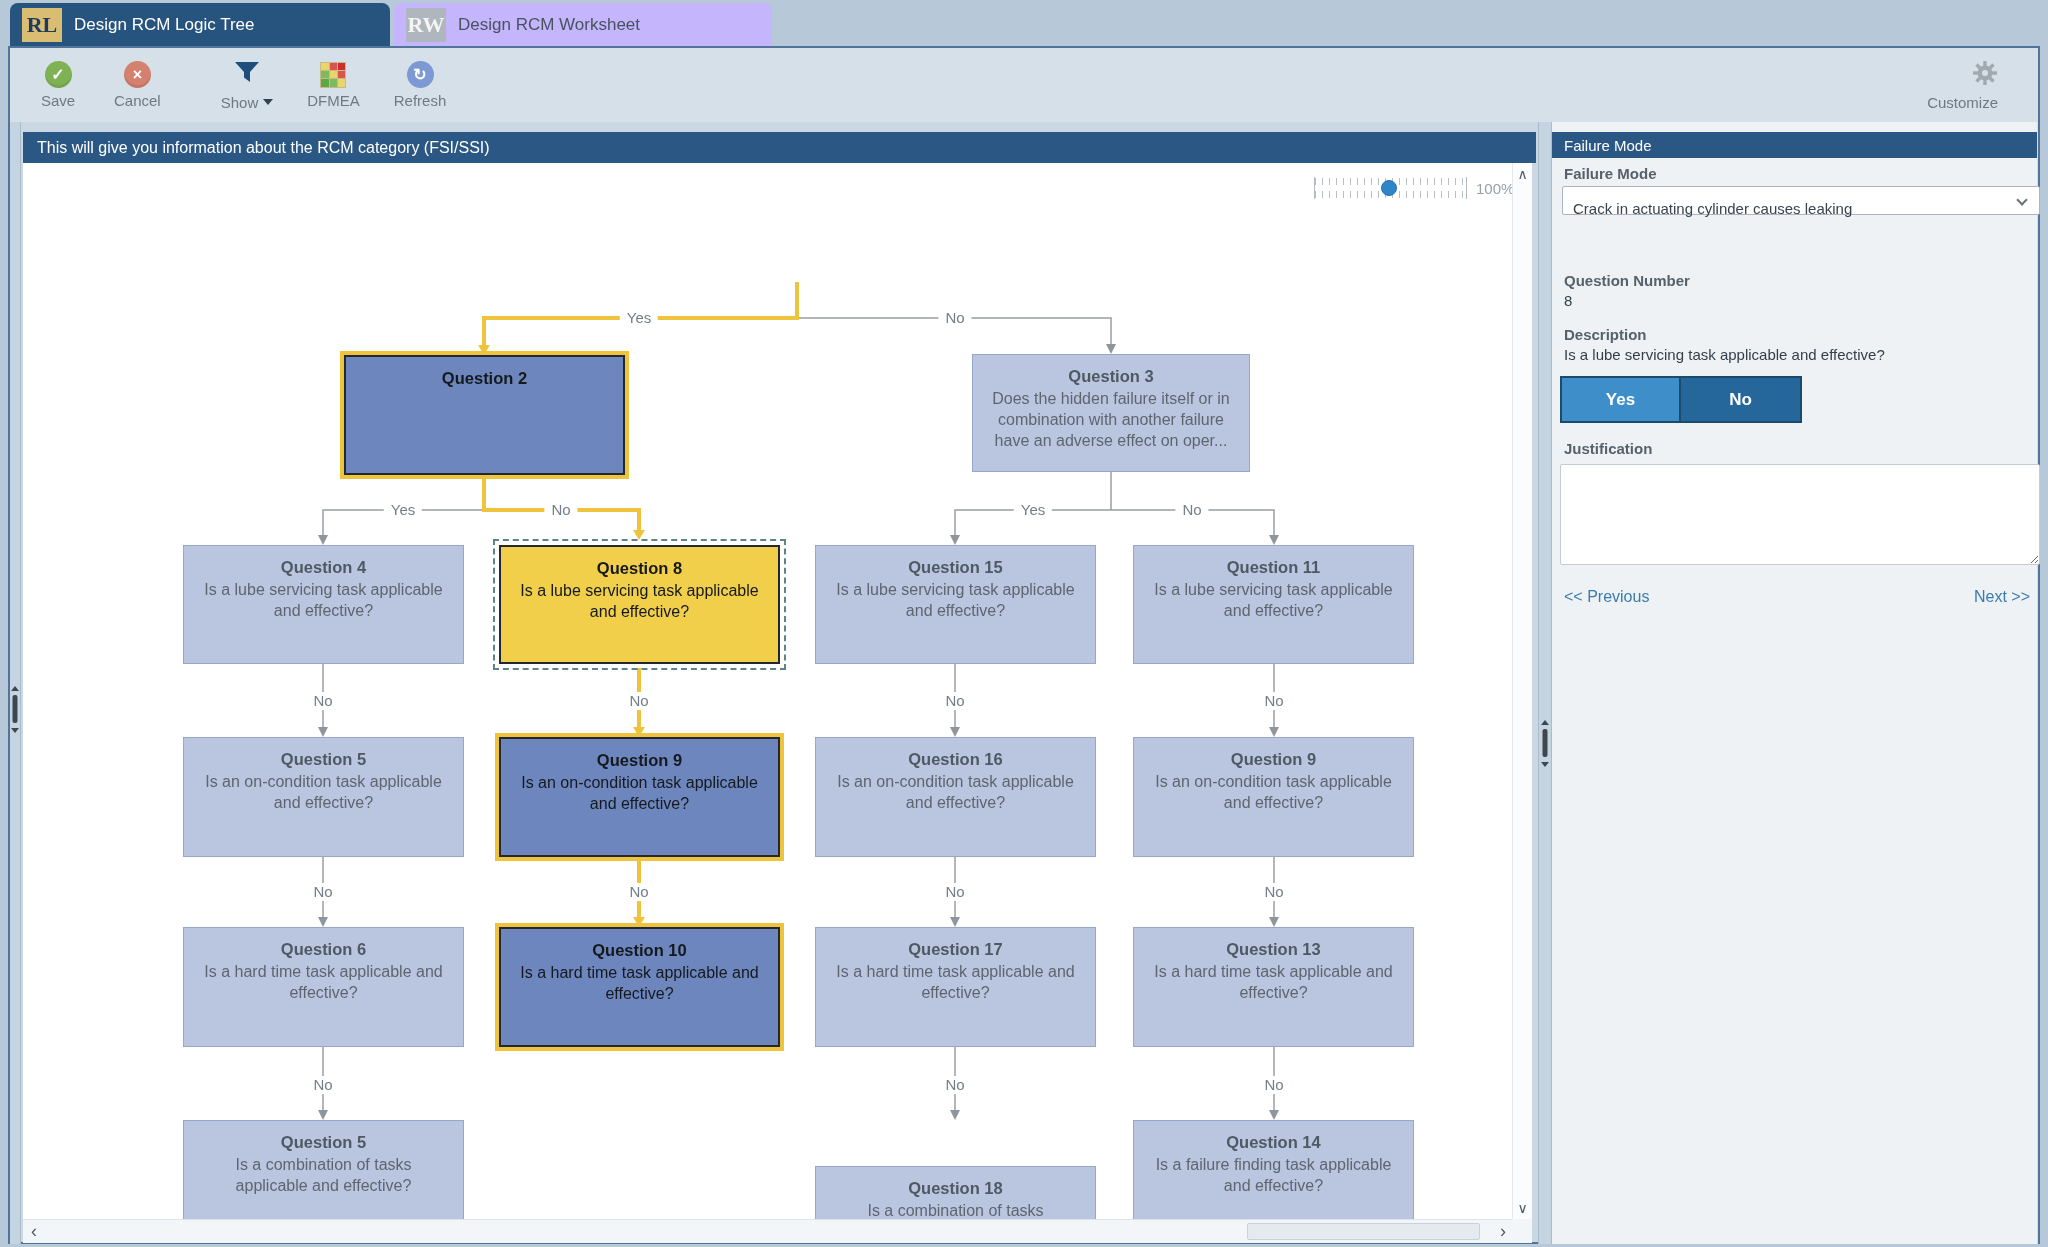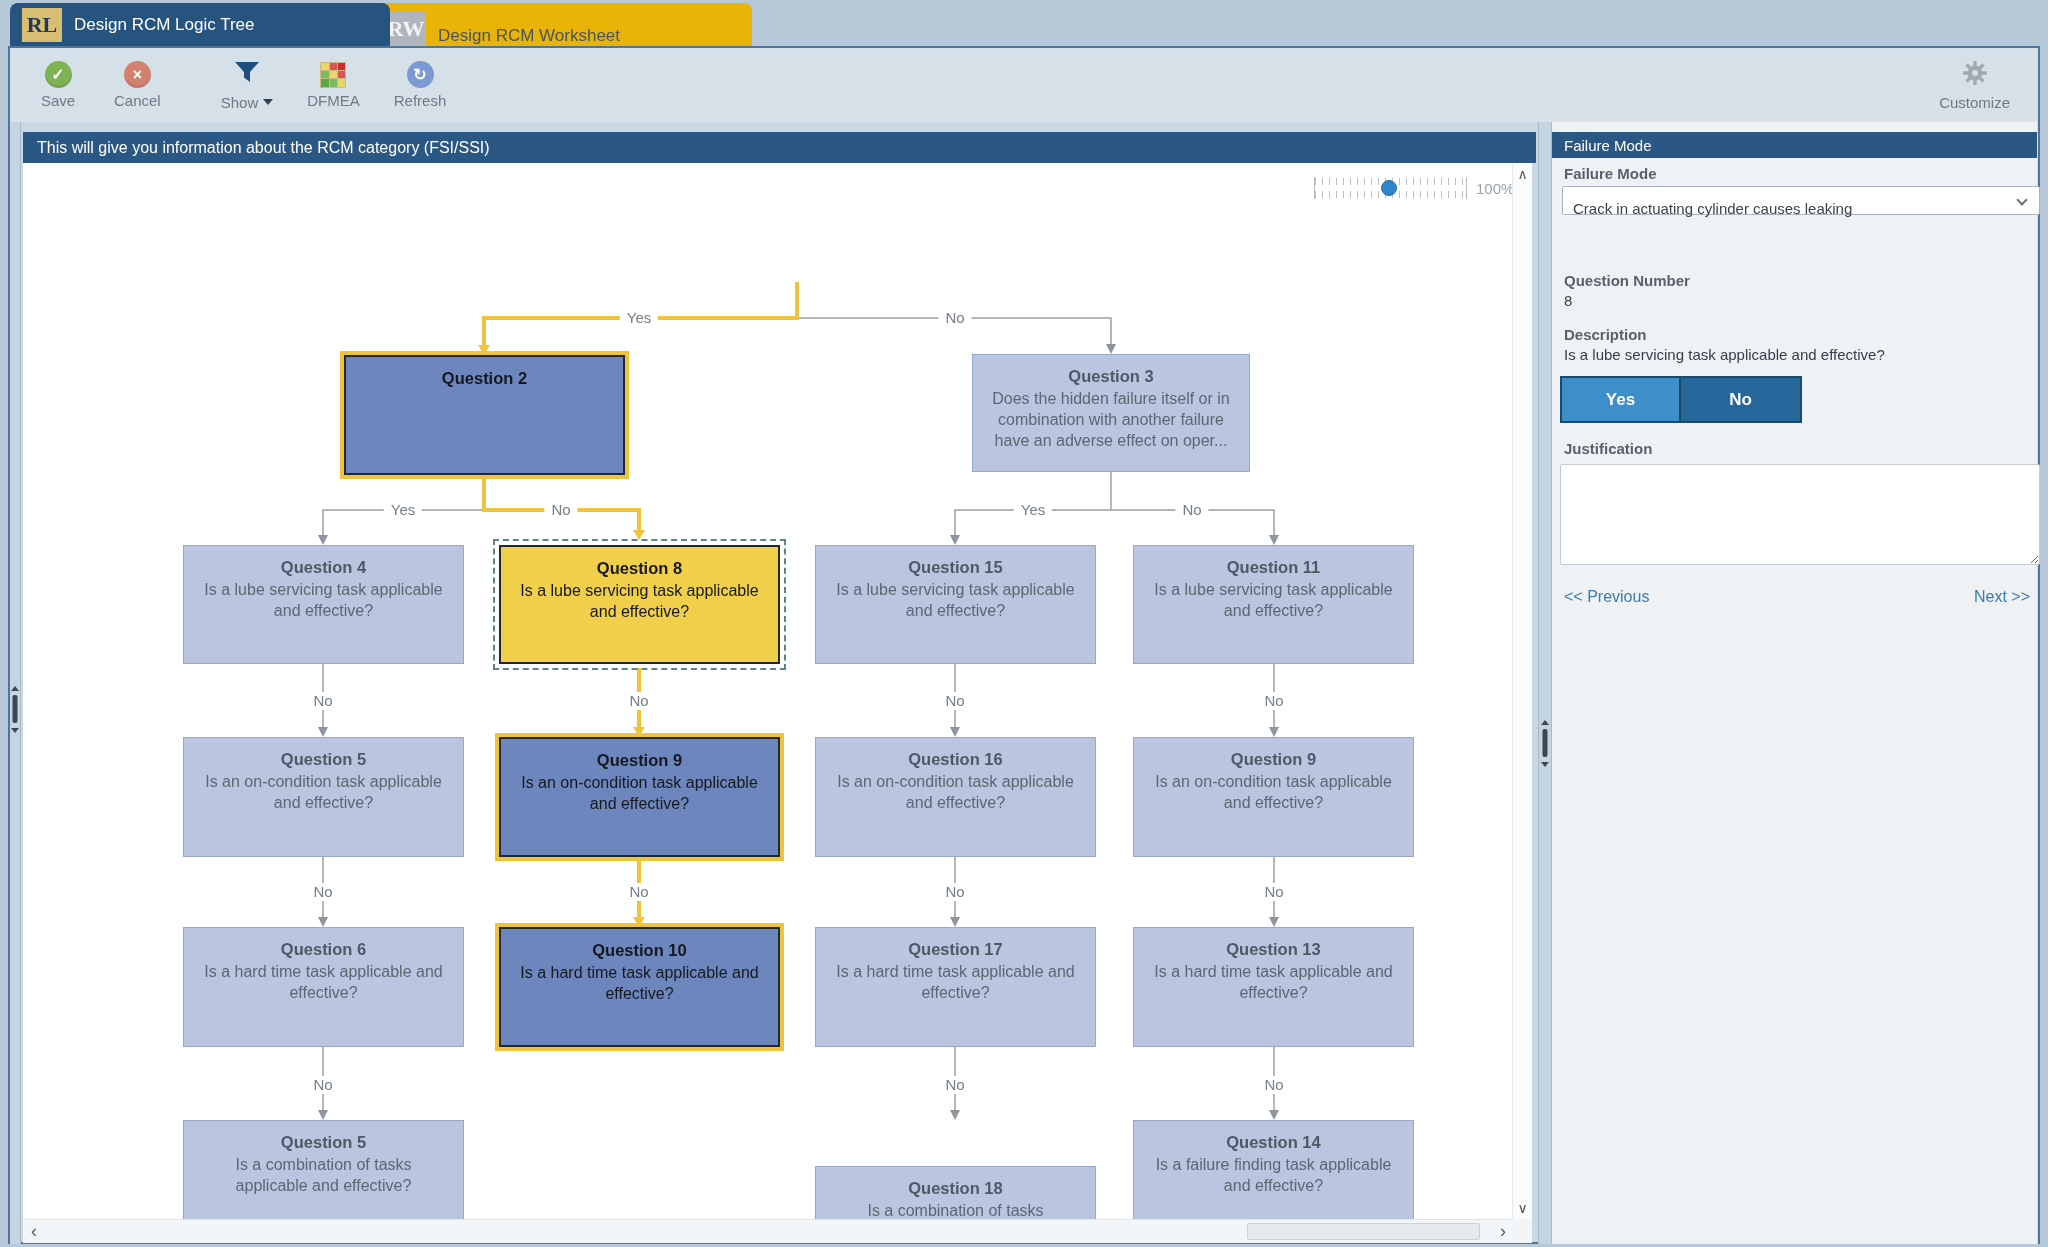--- a/index.html
+++ b/index.html
@@ -2,41 +2,41 @@
 <html><head>
 <meta charset="utf-8">
 <style>
   * { margin:0; padding:0; box-sizing:border-box; }
   html,body { width:2048px; height:1247px; overflow:hidden; }
   body { background:#B7C9D8; font-family:"Liberation Sans", sans-serif; position:relative; }
 
   
   .tab { position:absolute; top:3px; height:43px; border-radius:8px 8px 0 0; display:flex; align-items:center; gap:12px; padding:0 18px 0 12px; cursor:pointer; }
   .tab-active { left:10px; width:380px; background:#27537F; color:#FFFFFF; z-index:3; }
-  .tab-inactive { left:374px; width:378px; background:#eab308; color:#47545F; z-index:2;align-items:flex-end; }
+  .tab-inactive { left:394px; width:378px; background:#c4b5fd; color:#47545F; z-index:2; }
   .tab-badge { width:40px; height:34px; display:flex; align-items:center; justify-content:center; font-family:"Liberation Serif", serif; font-weight:bold; font-size:22px; }
   .badge-rl { background:#D8BD72; color:#1E3A5F; }
   .badge-rw { background:#AFB6BD; color:#F4F4F4; }
   .tab-label { font-size:17px; }
 
   
   .app-frame { position:absolute; left:8px; top:46px; width:2032px; height:1198px; background:#CBD8E3; border:2px solid #51749B; }
 
   .toolbar { position:absolute; left:0; top:0; width:100%; height:74px; background:#D6E0E8; display:flex; align-items:center; padding:0 24px 0 26px; }
   .tbtn { display:flex; flex-direction:column; align-items:center; justify-content:center; gap:4px; margin-right:34px; cursor:pointer; min-width:44px; }
   .tbtn-label { font-size:15px; color:#6E7983; display:flex; align-items:center; gap:5px; }
   .icon-circle { width:27px; height:27px; border-radius:50%; display:flex; align-items:center; justify-content:center; color:#fff; font-weight:bold; font-size:16px; line-height:1; }
   .icon-save { background:#7FB254; box-shadow:inset 0 -3px 0 rgba(0,0,0,0.08); }
   .icon-cancel { background:#D48170; box-shadow:inset 0 -3px 0 rgba(0,0,0,0.08); }
   .icon-refresh { background:#7D99D4; }
   .dfmea-grid { width:26px; height:26px; display:grid; grid-template-columns:repeat(3,1fr); grid-template-rows:repeat(3,1fr); gap:1px; background:#C9B98A; padding:1px; }
   .dfmea-grid i { display:block; }
   .caret-down { width:0; height:0; border-left:5px solid transparent; border-right:5px solid transparent; border-top:6px solid #32424F; display:inline-block; }
   .toolbar-spacer { flex:1; }
-  .tbtn-customize { margin-right:4px; }
+  .tbtn-customize { margin-right:16px;align-items:flex-end; }
 
   
   .canvas-header { position:absolute; left:13px; top:84px; width:1513px; height:31px; background:#2A5783; color:#ffffff; font-size:16px; display:flex; align-items:center; padding-left:14px; }
   .canvas { position:absolute; left:13px; top:115px; width:1489px; height:1056px; background:#FFFFFF; overflow:hidden; }
 
   
   .splitter-left { position:absolute; left:0px; top:74px; width:11px; height:1122px; background:#C5D4E1; border-right:1px solid #A8BBCA; }
   .splitter-mid { position:absolute; left:1528px; top:74px; width:14px; height:1122px; background:#C5D4E1; border-left:1px solid #A8BBCA; border-right:1px solid #A8BBCA; }
   .grip { position:absolute; left:50%; transform:translateX(-50%); width:5px; height:28px; background:#3F474E; border-radius:2px; }
   .grip-tri { position:absolute; left:50%; transform:translateX(-50%); width:0; height:0; border-left:4px solid transparent; border-right:4px solid transparent; }

